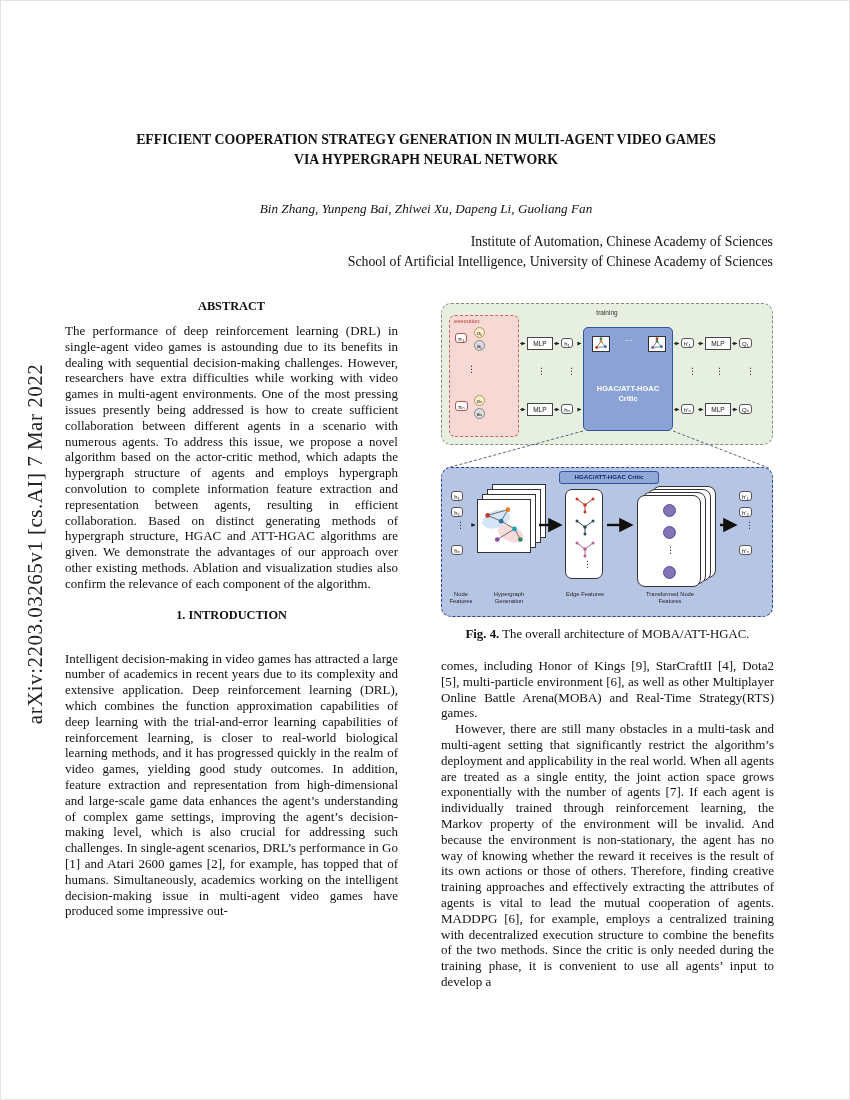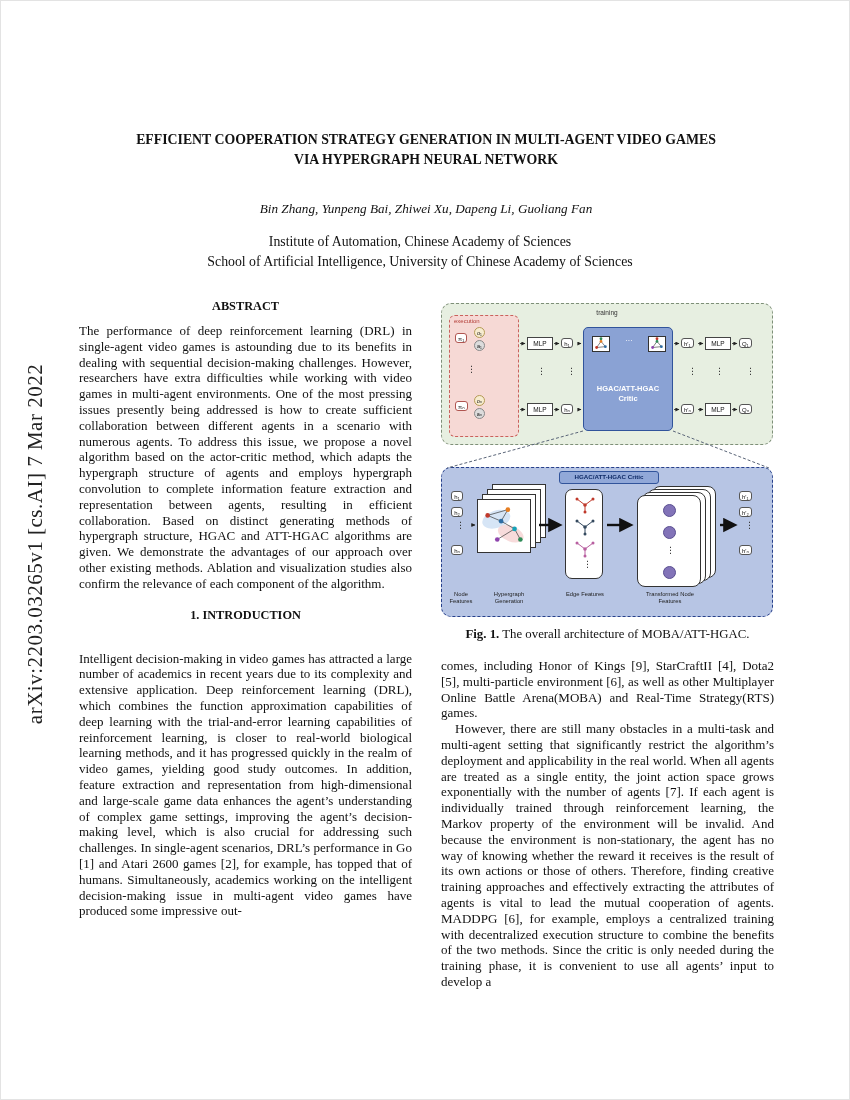--- a/index.html
+++ b/index.html
@@ -4,24 +4,24 @@
 <style>
   html,body{margin:0;padding:0;background:#fff;}
   .page{position:relative;width:850px;height:1100px;background:#fff;overflow:hidden;
         font-family:"Liberation Serif","DejaVu Serif",serif;color:#111;border:1px solid #e3e3e3;box-sizing:border-box;}
   
   .watermark{position:absolute;left:-212px;top:527px;width:500px;height:32px;
              transform:rotate(-90deg);text-align:center;font-size:21px;color:#222;letter-spacing:.5px;}
   
   .title{position:absolute;left:78px;top:129px;width:694px;text-align:center;font-weight:bold;font-size:13.8px;line-height:19.5px;}
   .authors{position:absolute;left:78px;top:200px;width:694px;text-align:center;font-style:italic;font-size:13.2px;}
-  .affil{position:absolute;left:72px;top:231px;width:694px;text-align:center;font-size:13.8px;line-height:20px;}
+  .affil{position:absolute;left:78px;top:231px;width:694px;text-align:right;font-size:13.8px;line-height:20px;}
   
   .col{position:absolute;top:298px;width:333px;}
-  .col-left{left:78px;}
+  .col-left{left:64px;}
   .col-right{left:440px;}
   .sec-head{text-align:center;font-weight:bold;font-size:12.3px;margin:0 0 9px 0;}
   .intro-head{margin:16px 0 28px 0;}
   p.body{margin:0;font-size:13px;line-height:15.8px;text-align:justify;hyphens:auto;}
   p.indent{text-indent:14px;}
   .terms{margin-top:10px;}
   .it-lead{font-weight:bold;font-style:italic;margin-right:4px;}
   
   .figure{position:relative;width:334px;height:320px;margin-bottom:8px;font-family:"Liberation Sans","DejaVu Sans",sans-serif;}
   .fig-caption{text-align:center;font-size:12.8px;margin-bottom:16px;font-family:"Liberation Serif",serif;}
@@ -272,21 +272,21 @@
         </g>
         <g stroke="#111" stroke-width="2.4" marker-end="url(#ah2)">
           <line x1="98" y1="226" x2="118" y2="226"></line>
           <line x1="166" y1="226" x2="189" y2="226"></line>
           <line x1="279" y1="226" x2="293" y2="226"></line>
         </g>
       </svg>
     </div>
 
     <div class="fig-caption">
-      <span class="b">Fig. 1.</span>
+      <span class="b">Fig. 4.</span>
       <span>The overall architecture of MOBA/ATT-HGAC.</span>
     </div>
 
     <p class="body">comes, including Honor of Kings [9], StarCraftII [4], Dota2 [5], multi-particle environment [6], as well as other Multiplayer Online Battle Arena(MOBA) and Real-Time Strategy(RTS) games.</p>
     <p class="body indent">However, there are still many obstacles in a multi-task and multi-agent setting that significantly restrict the algorithm’s deployment and applicability in the real world. When all agents are treated as a single entity, the joint action space grows exponentially with the number of agents [7]. If each agent is individually trained through reinforcement learning, the Markov property of the environment will be invalid. And because the environment is non-stationary, the agent has no way of knowing whether the reward it receives is the result of its own actions or those of others. Therefore, finding creative training approaches and effectively extracting the attributes of agents is vital to lead the mutual cooperation of agents. MADDPG [6], for example, employs a centralized training with decentralized execution structure to combine the benefits of the two methods. Since the critic is only needed during the training phase, it is convenient to use all agents’ input to develop a</p>
   </div>
 
 </div>
 
 </body></html>

